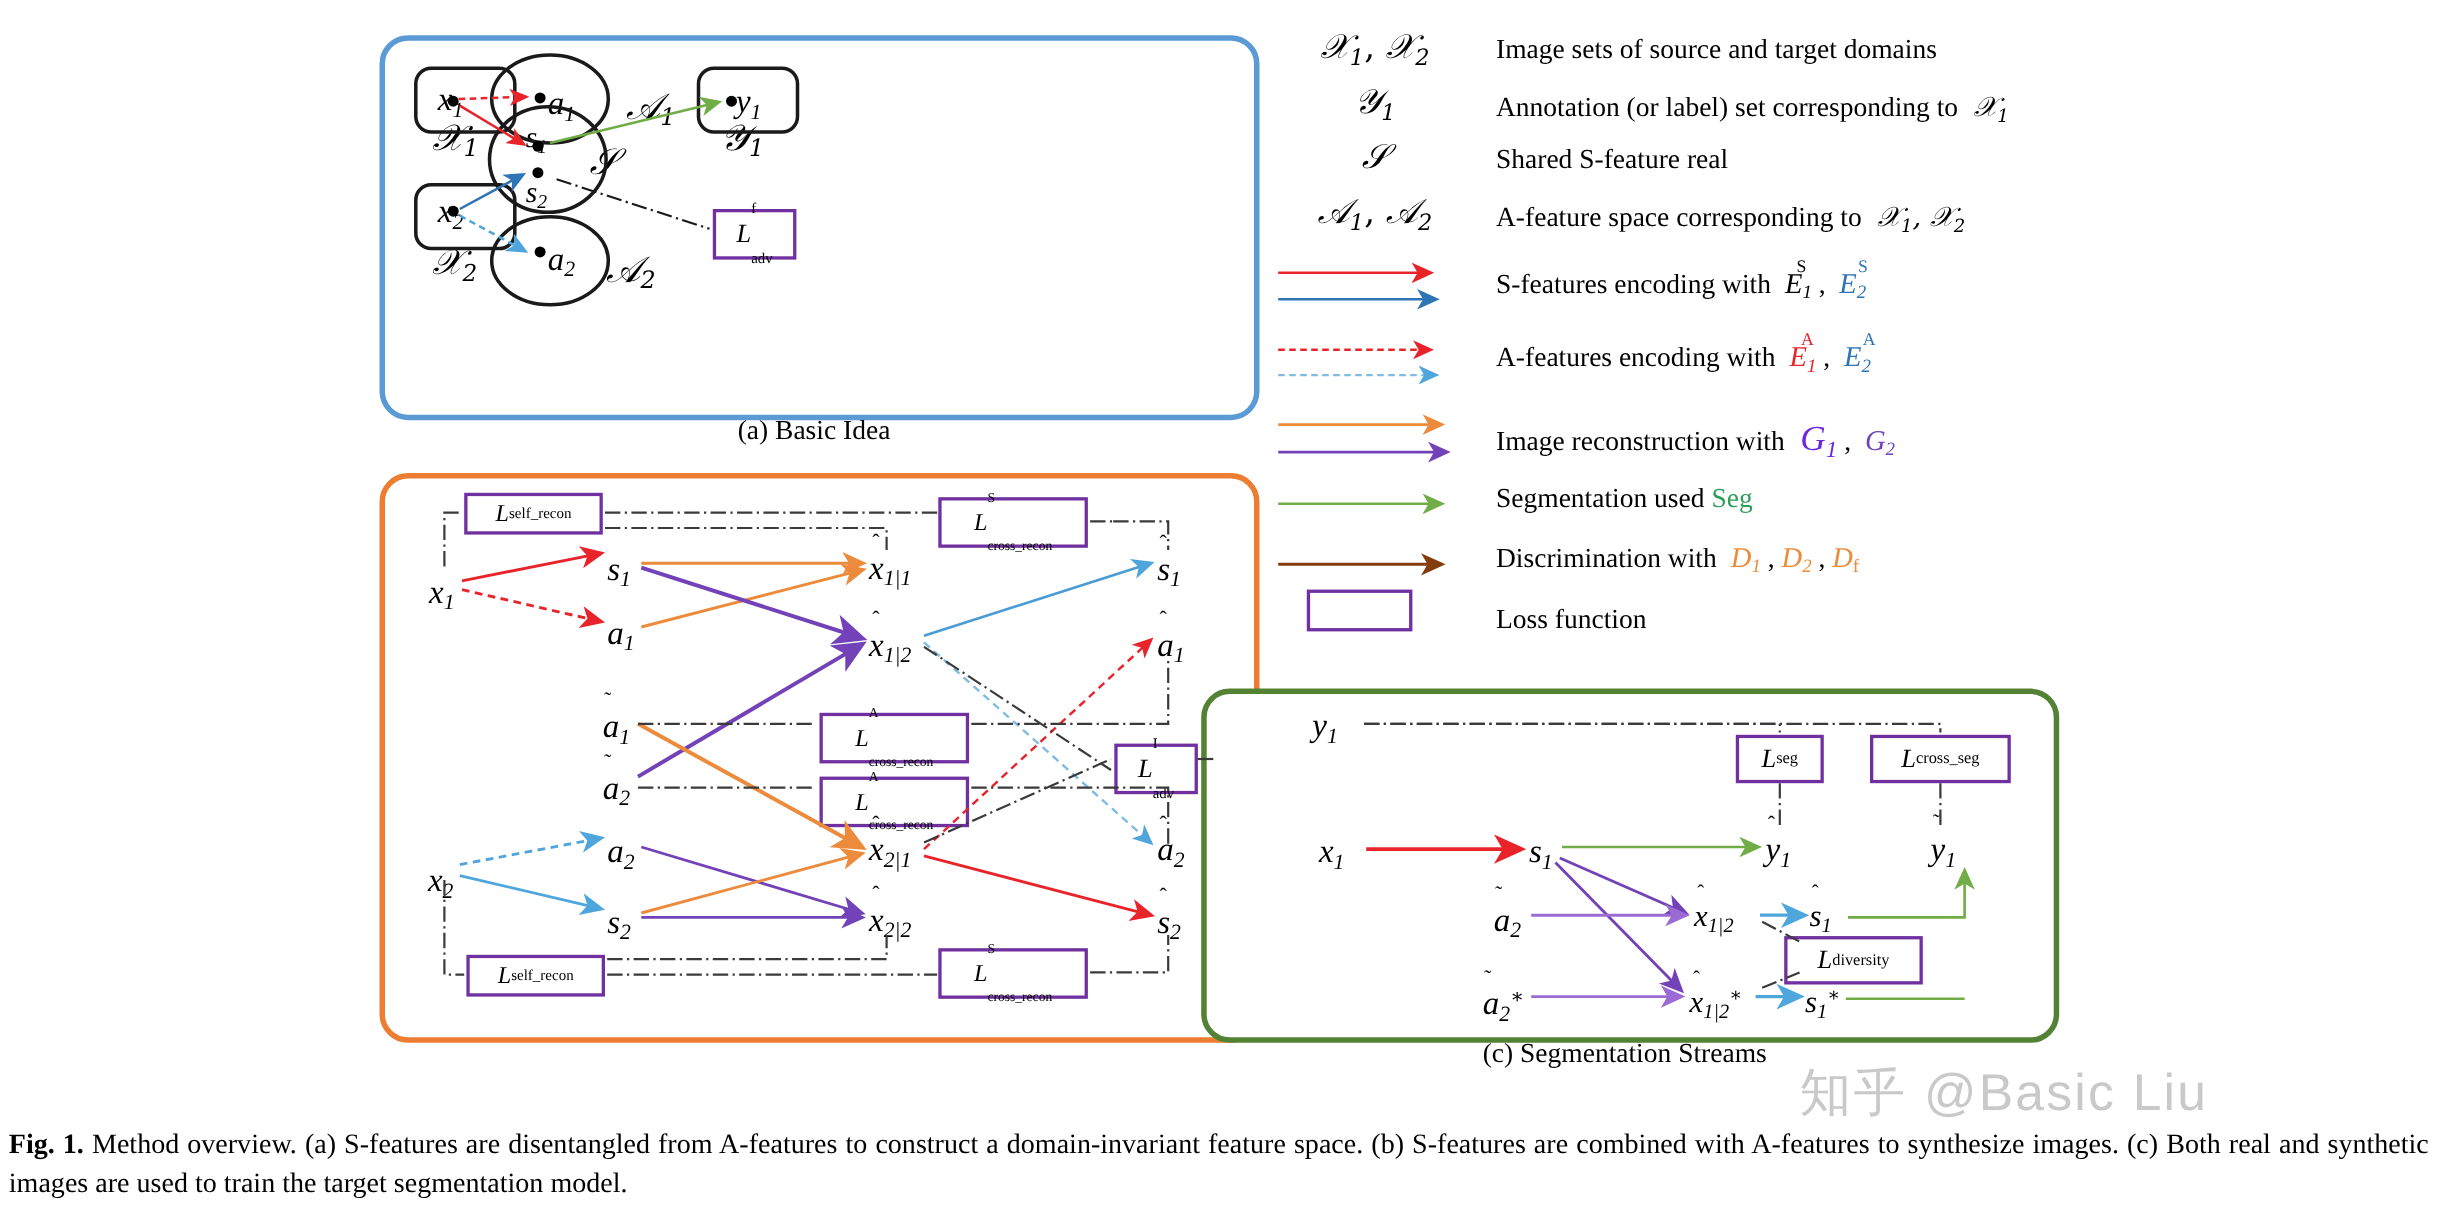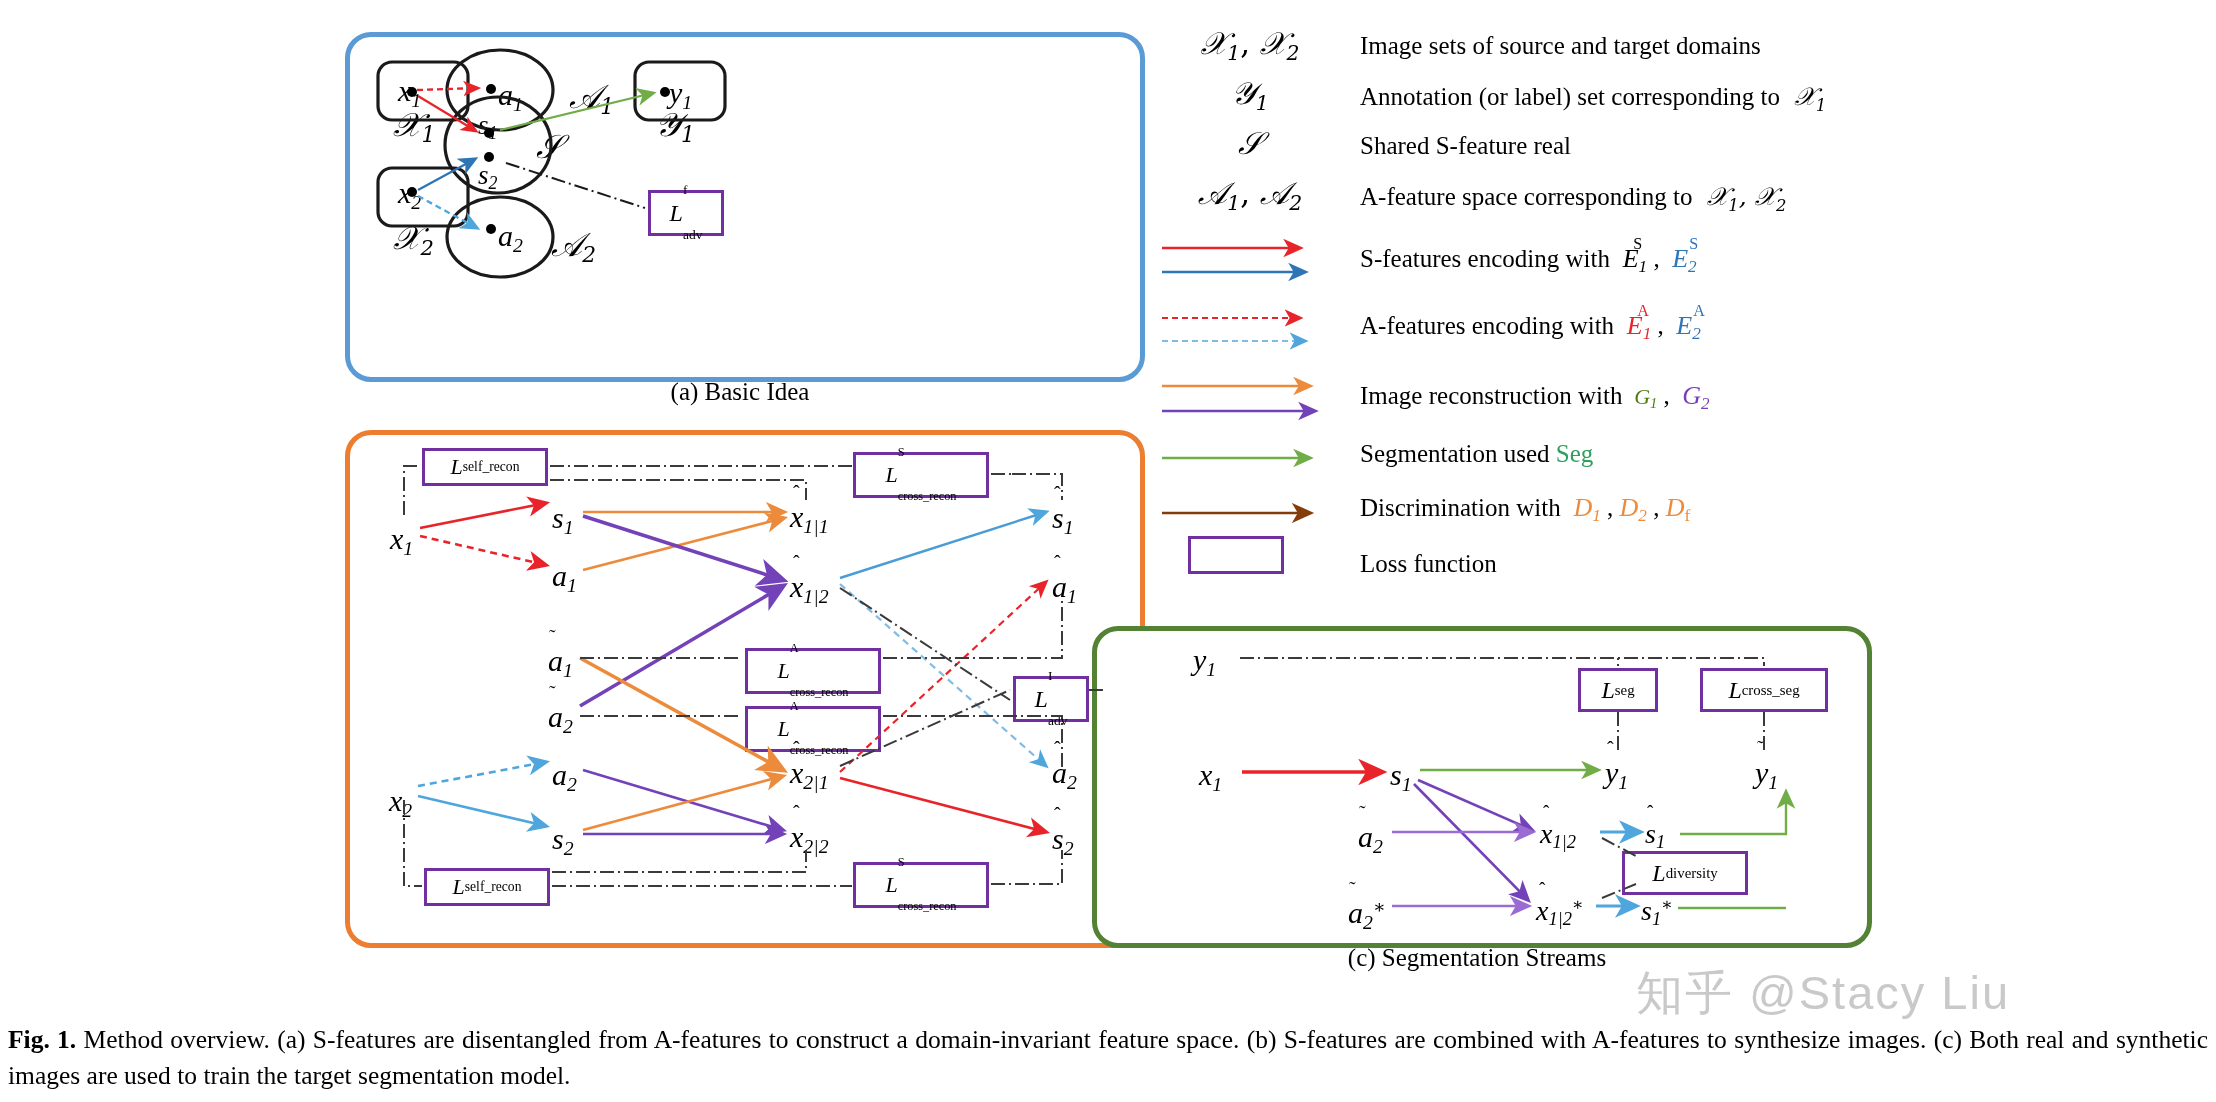--- a/index.html
+++ b/index.html
@@ -261,21 +261,21 @@
         <span>A-features encoding with</span>
         <span class="lbl" style="position:relative;font-size:26px;color:#E8242A;">&nbsp;E<span class="sub">1</span><span class="sup" style="position:absolute;left:17px;top:-8px;">A</span></span>
         <span style="font-style:normal;">,&nbsp;</span>
         <span class="lbl" style="position:relative;font-size:26px;color:#2E75B6;">E<span class="sub">2</span><span class="sup" style="position:absolute;left:17px;top:-8px;">A</span></span>
       </div>
     </div>
 
     <div class="leg-row" style="top:342px;height:60px;">
       <div class="leg-txt" style="top:14px;">
         <span>Image reconstruction with</span>
-        <span class="lbl" style="position:relative;font-size:22px;color:#4d7c0f;">&nbsp;G<span class="sub">1</span></span>
+        <span class="lbl" style="position:relative;font-size:32px;color:#6d28d9;">&nbsp;G<span class="sub">1</span></span>
         <span style="font-style:normal;">,&nbsp;</span>
         <span class="lbl" style="position:relative;font-size:26px;color:#7342B8;">G<span class="sub">2</span></span>
       </div>
     </div>
 
     <div class="leg-row" style="top:408px;">
       <div class="leg-txt" style="top:6px;">
         <span>Segmentation used</span>
         <span style="color:#2E9E5B;font-style:normal;">Seg</span>
       </div>
@@ -440,19 +440,19 @@
     <path d="M1162,341 L1305,341" stroke="#7FBCE4" stroke-width="2.2" stroke-dasharray="6,4" fill="none" marker-end="url(#ah-blueL)"></path>
 
     <path d="M1162,386 L1310,386" stroke="#ED8B3C" stroke-width="2.4" fill="none" marker-end="url(#ah-orange)"></path>
     <path d="M1162,411 L1315,411" stroke="#7342B8" stroke-width="2.4" fill="none" marker-end="url(#ah-purple)"></path>
 
     <path d="M1162,458 L1310,458" stroke="#70AD47" stroke-width="2.4" fill="none" marker-end="url(#ah-green)"></path>
 
     <path d="M1162,513 L1310,513" stroke="#843C0C" stroke-width="2.6" fill="none" marker-end="url(#ah-brown)"></path>
   </svg>
 
-  <div id="watermark">知乎 @Stacy Liu</div>
+  <div id="watermark">知乎 @Basic Liu</div>
 
   <div id="figcaption">
     <b>Fig. 1.</b><span> Method overview. (a) S-features are disentangled from A-features to construct a domain-invariant feature space. (b) S-features are combined with A-features to synthesize images. (c) Both real and synthetic images are used to train the target segmentation model.</span>
   </div>
 
 </div>
 
 </body></html>

